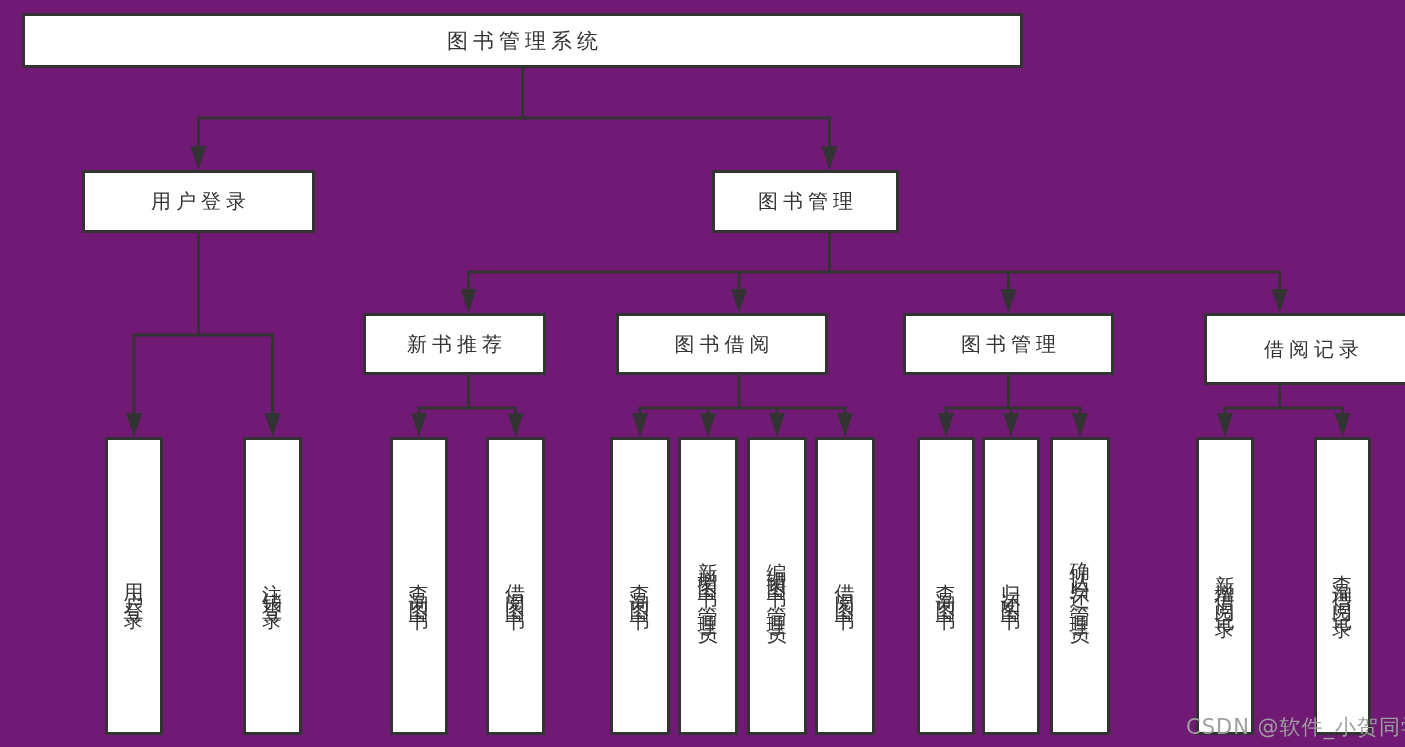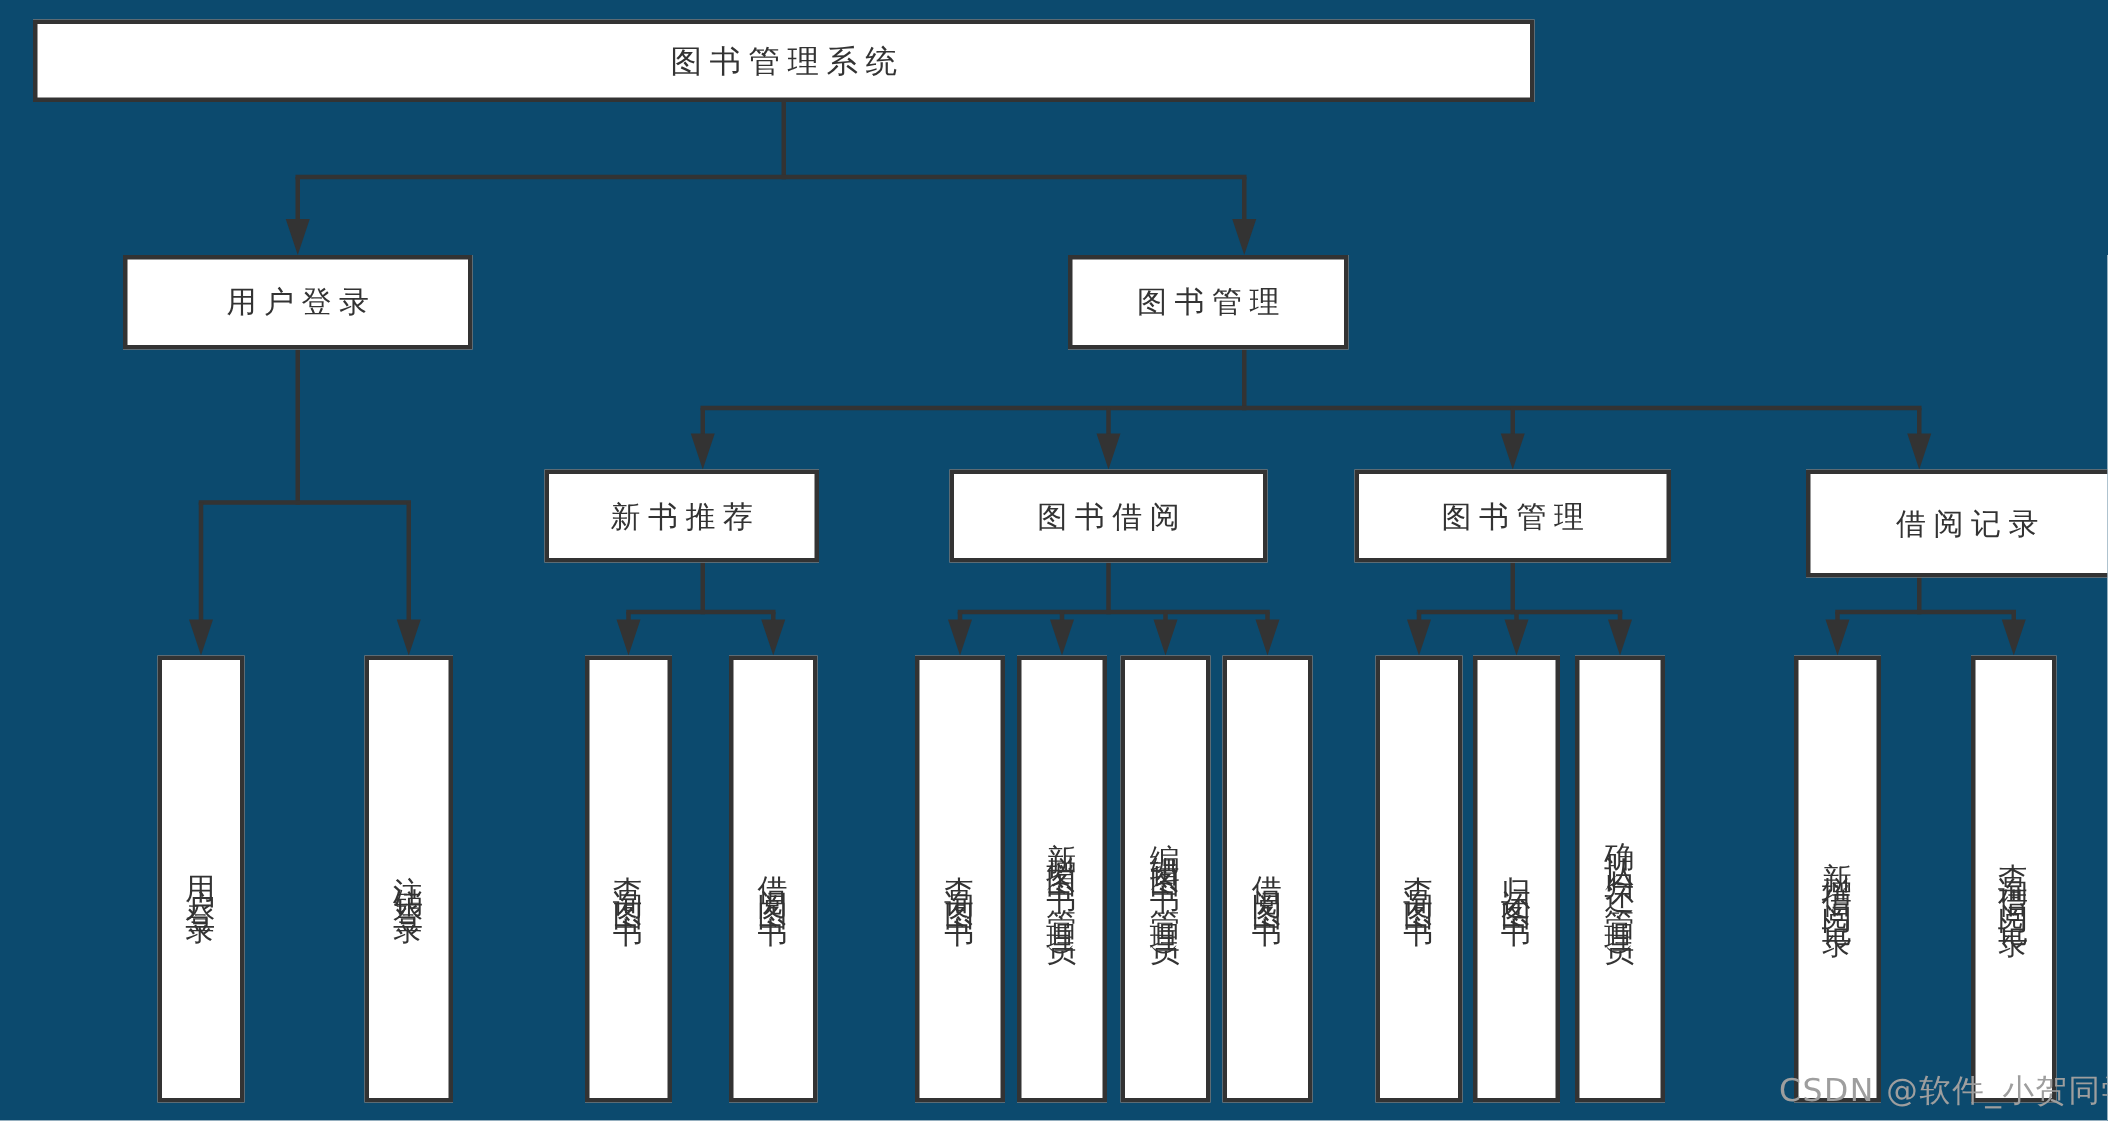--- a/index.html
+++ b/index.html
@@ -1,19 +1,19 @@
 <!DOCTYPE html>
 <html><head>
 <meta charset="utf-8">
 <style>
   html,body{margin:0;padding:0;background:#fff;}
   .stage{
     position:relative;
     width:1405px;height:747px;
-    background:#0c4a6e;
+    background:#701a75;
     overflow:hidden;
     font-family:"DejaVu Sans","Liberation Sans",sans-serif;
     color:#333;
   }
   svg.connectors{position:absolute;left:0;top:0;z-index:1;}
   .node{
     position:absolute;
     box-sizing:border-box;
     border:3px solid #333;
     background:#fff;
@@ -105,21 +105,21 @@
       <line x1="1342.5" y1="408" x2="1342.5" y2="417" stroke="#333333" stroke-width="3"></line>
       <polygon points="1334.5,413 1350.5,413 1342.5,437" fill="#333333"></polygon>
     </svg>
 
   <div class="node hnode title" style="left:22px;top:13px;width:1001px;height:55px">图书管理系统</div>
 
   <div class="node hnode" style="left:82px;top:170px;width:233px;height:63px">用户登录</div>
   <div class="node hnode" style="left:712px;top:170px;width:187px;height:63px">图书管理</div>
 
   <div class="node hnode" style="left:363px;top:313px;width:183px;height:62px">新书推荐</div>
-  <div class="node hnode" style="left:633px;top:313px;width:212px;height:62px">图书借阅</div>
+  <div class="node hnode" style="left:616px;top:313px;width:212px;height:62px">图书借阅</div>
   <div class="node hnode" style="left:903px;top:313px;width:211px;height:62px">图书管理</div>
   <div class="node hnode" style="left:1204px;top:313px;width:215px;height:72px">借阅记录</div>
 
   <div class="node vnode" style="left:105px;top:437px;width:58px;height:298px">用户登录</div>
   <div class="node vnode" style="left:243px;top:437px;width:59px;height:298px">注销登录</div>
 
   <div class="node vnode" style="left:390px;top:437px;width:58px;height:298px">查询图书</div>
   <div class="node vnode" style="left:486px;top:437px;width:59px;height:298px">借阅图书</div>
 
   <div class="node vnode" style="left:610px;top:437px;width:60px;height:298px">查询图书</div>

